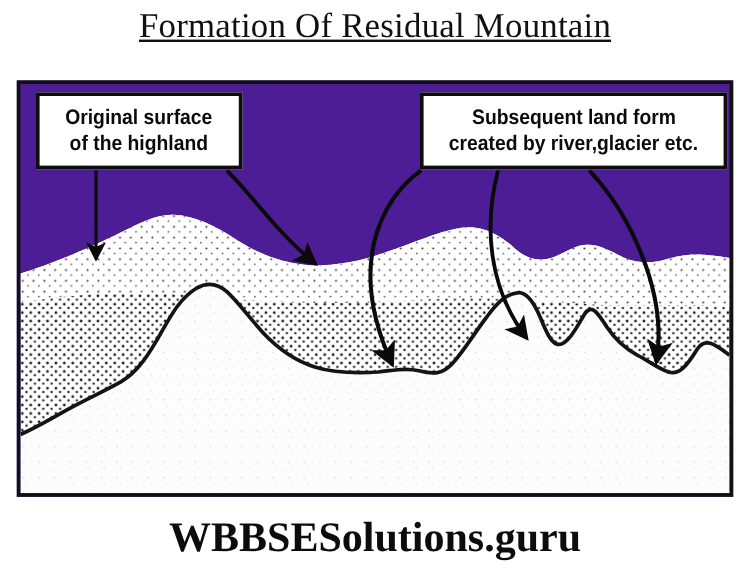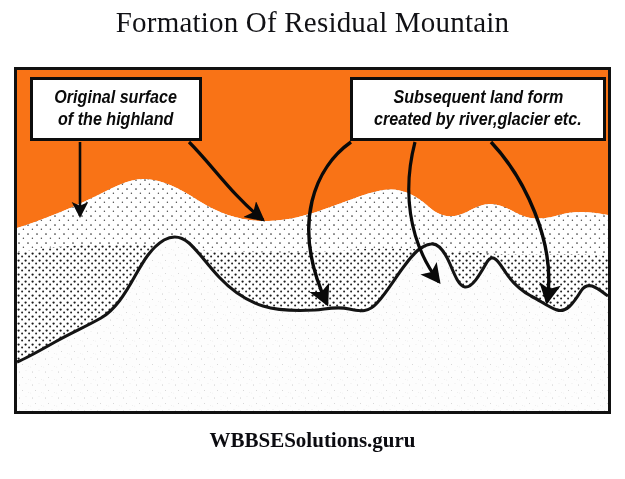--- a/index.html
+++ b/index.html
@@ -28,34 +28,34 @@
     left: 0;
     top: 6px;
     width: 625px;
     text-align: center;
     font-family: "Liberation Serif", serif;
     font-size: 29px;
     font-weight: 400;
     color: #111115;
     letter-spacing: 0.2px;
     white-space: nowrap;
+    text-decoration: underline;
   }
 
   
   .figure-frame {
     position: absolute;
     left: 14px;
     top: 67px;
     width: 597px;
     height: 347px;
     border: 3px solid #111111;
-    background: #f97316;
+    background: #4c1d95;
     box-sizing: border-box;
     overflow: hidden;
-    font-style: italic;
   }
 
   .figure-svg {
     position: absolute;
     left: 0;
     top: 0;
     width: 591px;
     height: 341px;
     display: block;
   }
@@ -101,21 +101,21 @@
 
   
   .footer {
     position: absolute;
     left: 0;
     top: 428px;
     width: 625px;
     text-align: center;
     font-family: "Liberation Serif", serif;
     font-weight: bold;
-    font-size: 21px;
+    font-size: 35px;
     color: #0b0b10;
     white-space: nowrap;
   }
 </style>
 </head>
 <body>
 
 <div id="page">
 
   <div class="title">Formation Of Residual Mountain</div>

